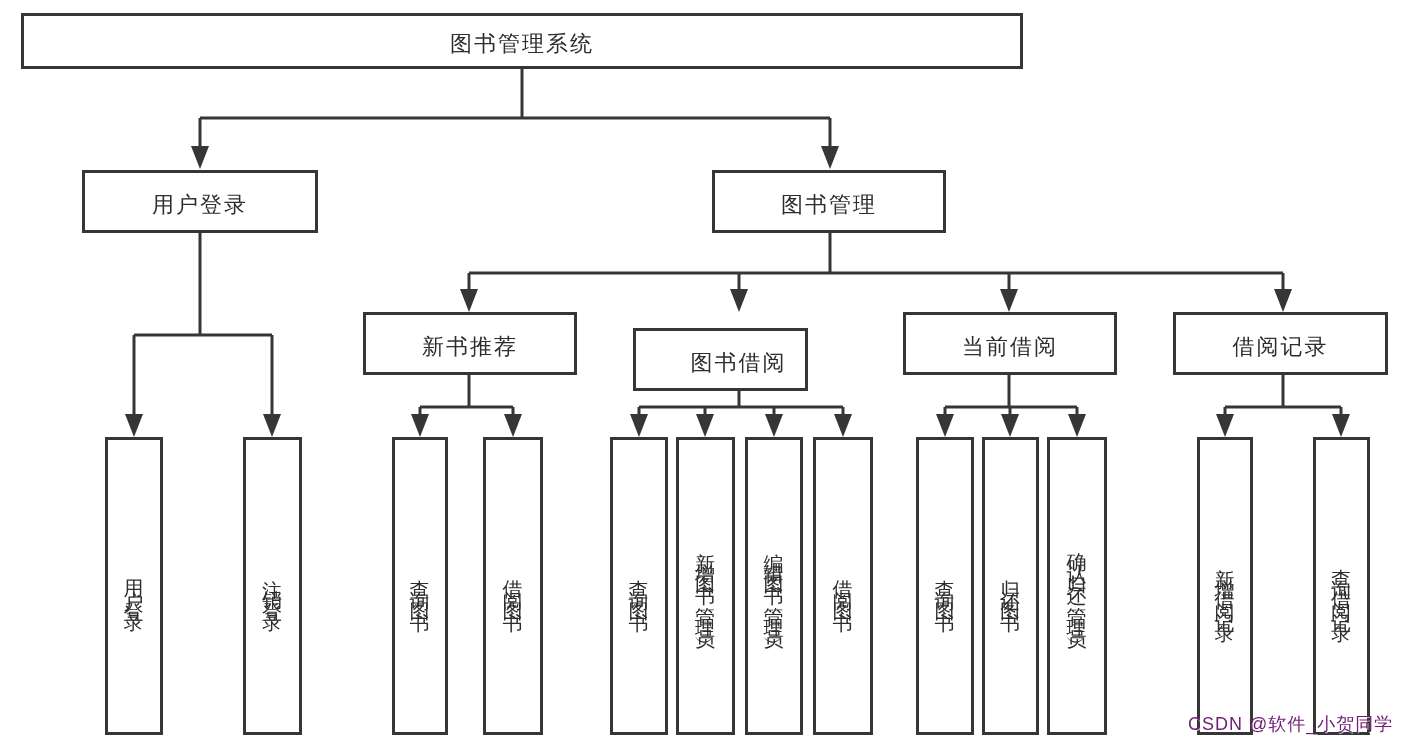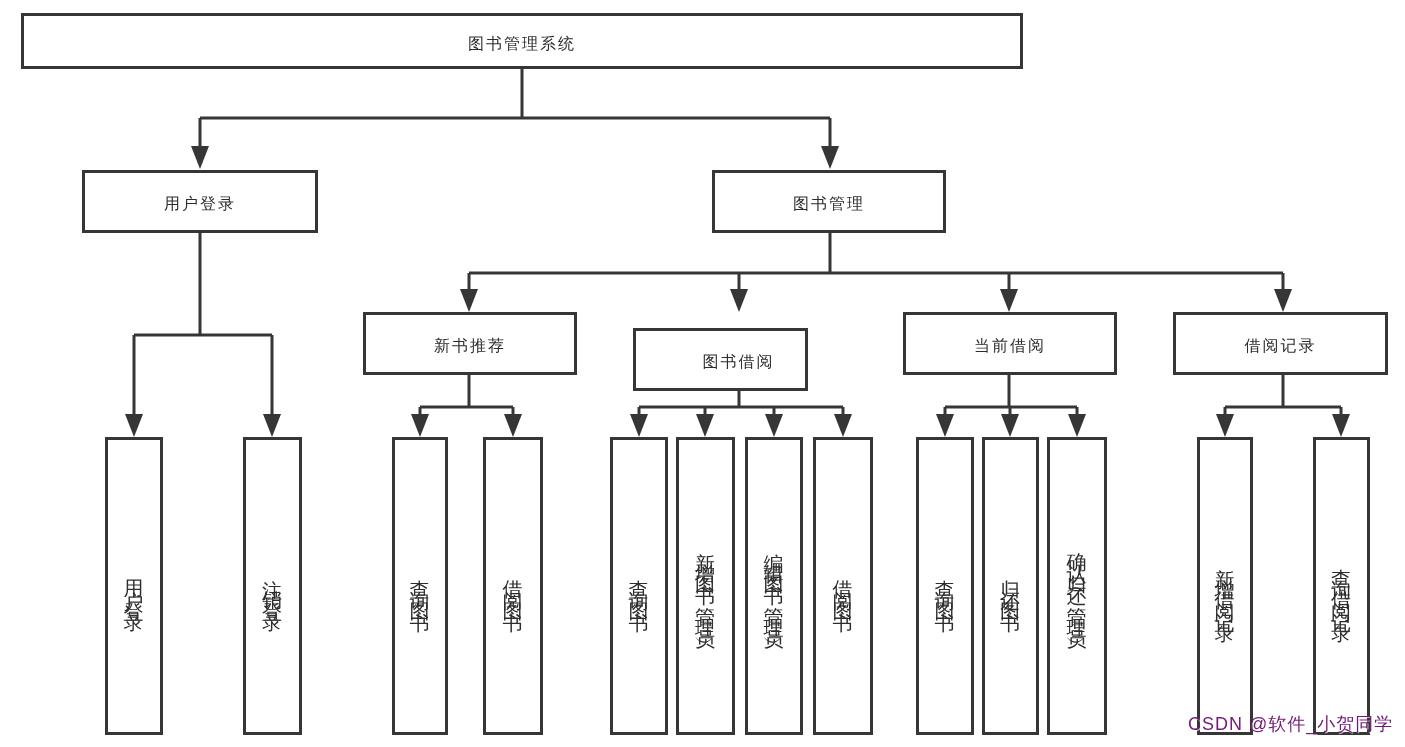--- a/index.html
+++ b/index.html
@@ -24,21 +24,21 @@
     position: absolute;
     box-sizing: border-box;
     background: #ffffff;
     border: 3px solid #363636;
     display: flex;
     align-items: center;
     justify-content: center;
     color: #2d2d2d;
   }
   .h-label {
-    font-size: 16px;
+    font-size: 22px;
     letter-spacing: 2px;
     white-space: nowrap;
     margin-top: 6px;
   }
   .leaf .v-label {
     writing-mode: vertical-rl;
     text-orientation: mixed;
     font-size: 20px;
     letter-spacing: 11px;
     line-height: 1;

